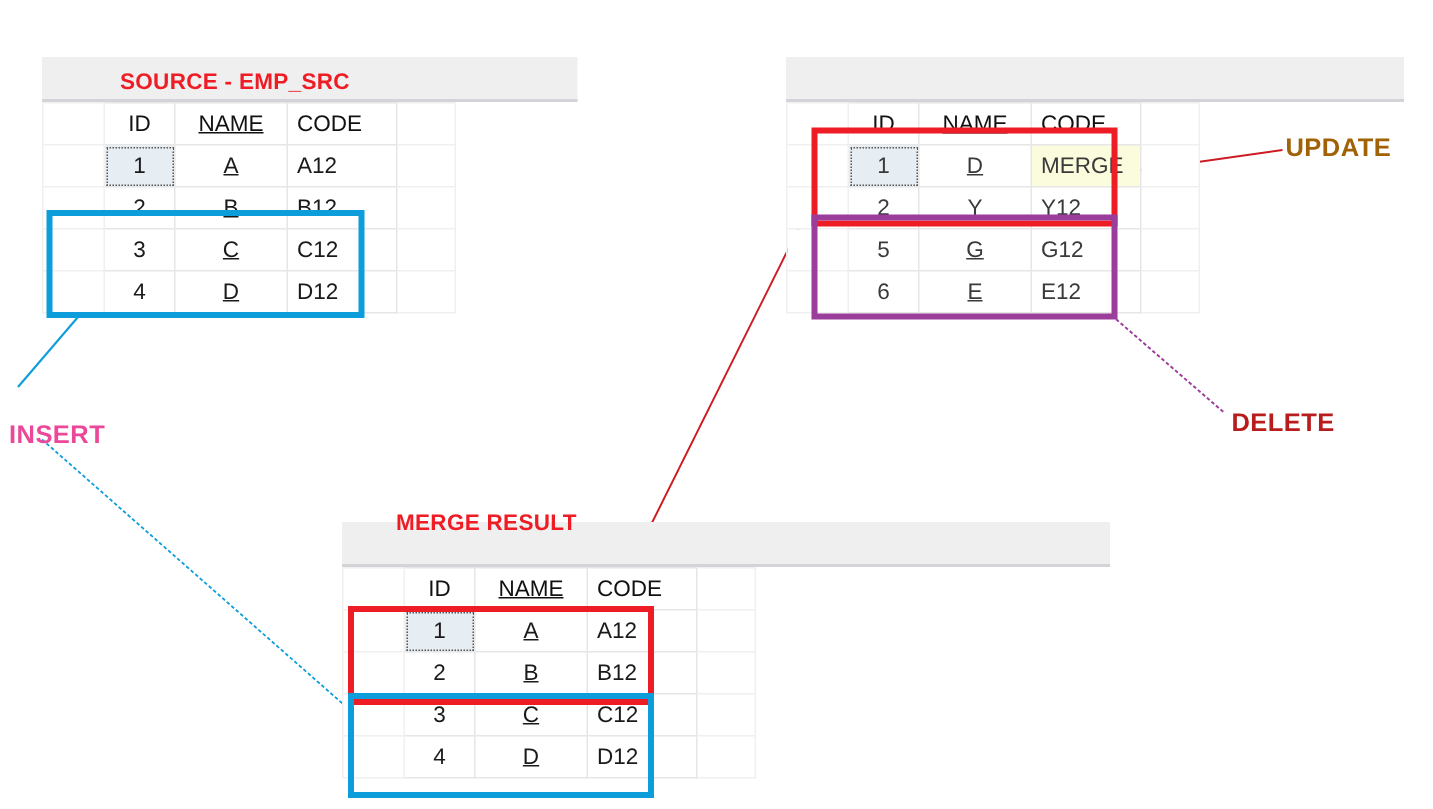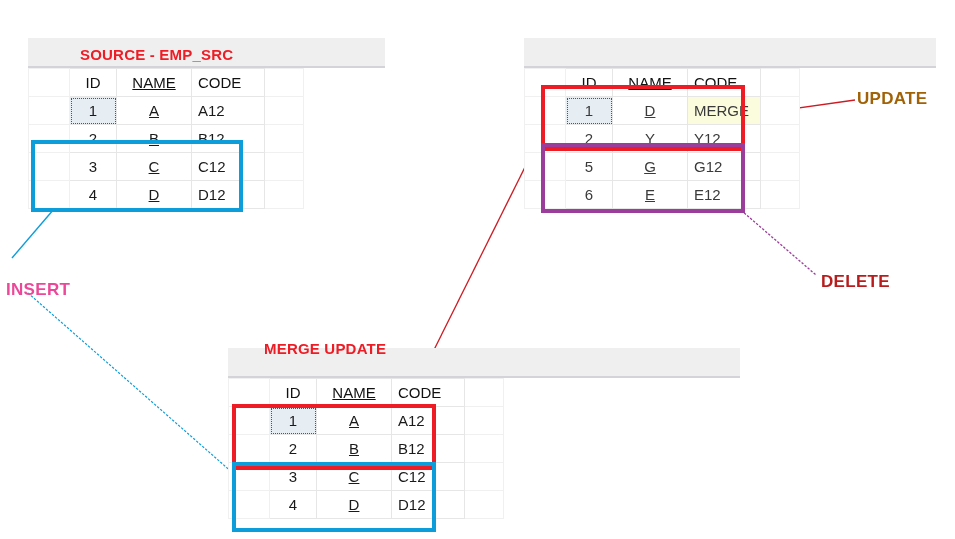--- a/index.html
+++ b/index.html
@@ -179,21 +179,21 @@
       <td class="pad c-tail"></td>
     </tr>
   </tbody>
     </table>
 
   <div class="hl hl-red" style="left:541px;top:85px;width:196px;height:58px;"></div>
 
   <div class="hl hl-purple" style="left:541px;top:143px;width:196px;height:62px;"></div>
 
   <div class="banner" style="left:228px;top:348px;width:512px;height:28px;"></div>
-  <div class="title" style="left:264px;top:340px;">MERGE UPDATE</div>
+  <div class="title" style="left:264px;top:340px;">MERGE RESULT</div>
 
   <table class="grid" style="left:228px;top:378px;">
     <tbody>
         <tr>
       <td class="pad c-pad"></td>
       <td class="hdr c-id">ID</td>
       <td class="hdr c-name">NAME</td>
       <td class="hdr c-code">CODE</td>
       <td class="pad c-tail"></td>
     </tr>

